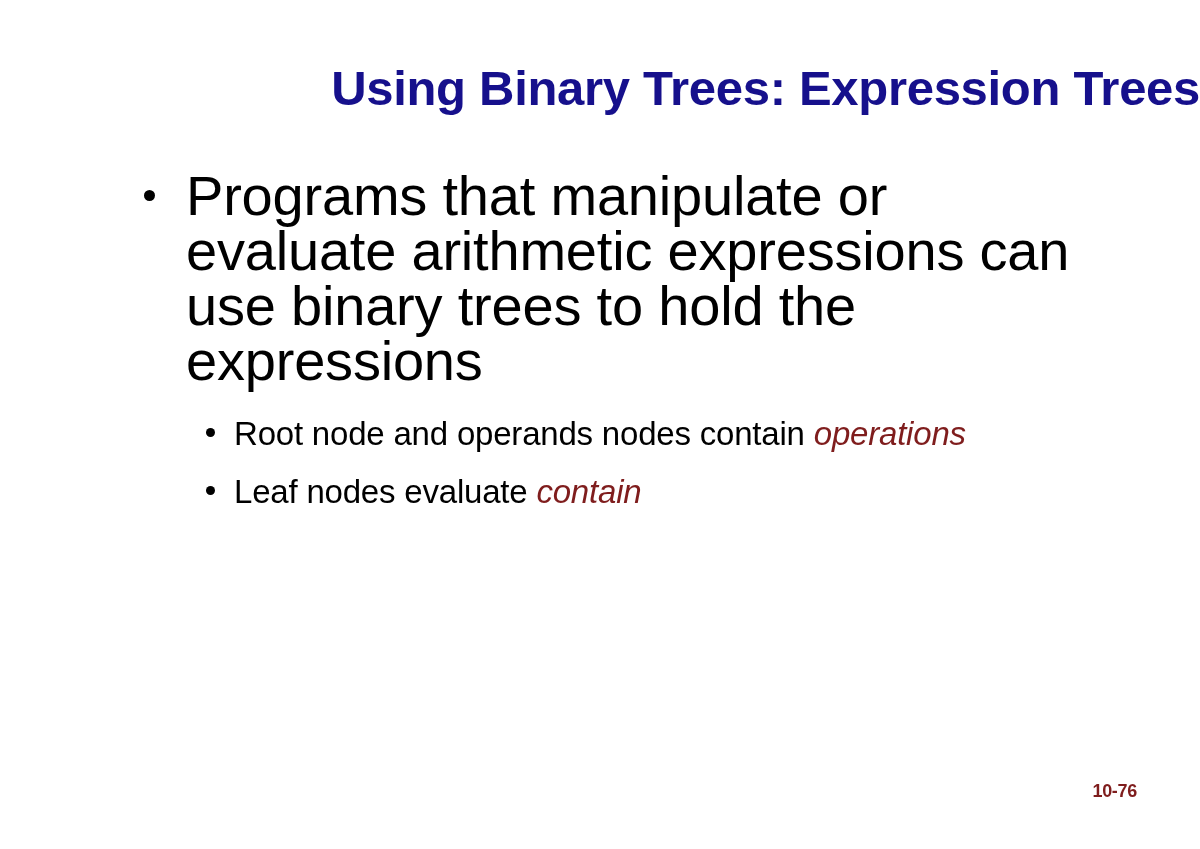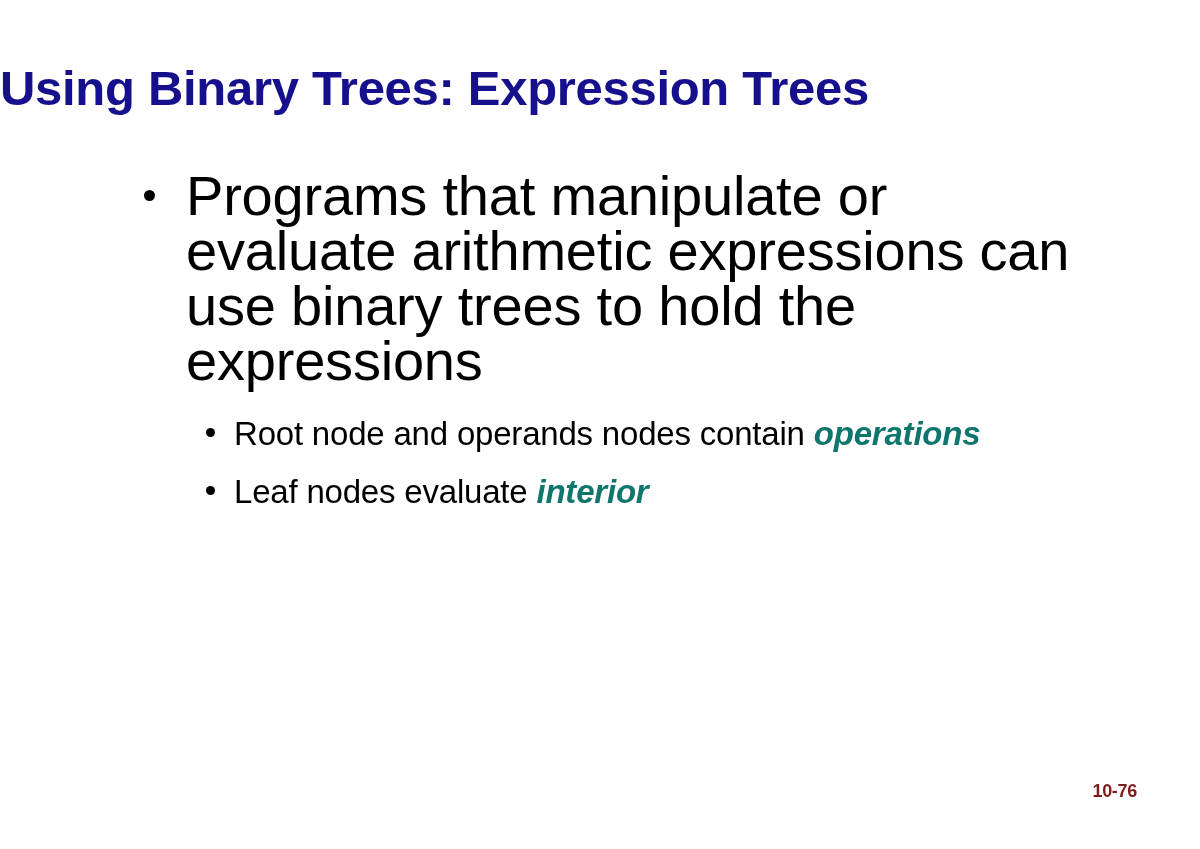--- a/index.html
+++ b/index.html
@@ -21,21 +21,21 @@
     height: 849px;
     background: #ffffff;
   }
 
   
   .slide-title {
     position: absolute;
     left: 0;
     top: 62px;
     width: 1200px;
-    text-align: left;
+    text-align: right;
     font-size: 49px;
     font-weight: bold;
     color: #16108c;
     letter-spacing: -0.3px;
     line-height: 1.1;
     white-space: nowrap;
   }
 
   
   .body-block {
@@ -94,22 +94,22 @@
     background: #000000;
   }
 
   
   .em-red {
     color: #cc3311;
     font-weight: bold;
     font-style: italic;
   }
   .em-green {
-    color: #0f766e;
-    font-weight: bold;
+    color: #7f1d1d;
+    font-weight: normal;
     font-style: italic;
   }
   .expr-line {
     display: block;
     color: #16108c;
     font-weight: bold;
     letter-spacing: 0.5px;
   }
 
   
@@ -140,21 +140,21 @@
 
     <div class="sub-list">
 
       <div class="bullet-l2">
         <span class="dot"></span>
         <span>Root node and operands nodes contain </span><span class="em-green">operations</span>
       </div>
 
       <div class="bullet-l2">
         <span class="dot"></span>
-        <span>Leaf nodes evaluate </span><span class="em-green">interior</span>
+        <span>Leaf nodes evaluate </span><span class="em-green">contain</span>
       </div>
 
     </div>
   </div>
 
   <div class="page-number">10-76</div>
 
 </div>
 
 </body></html>

